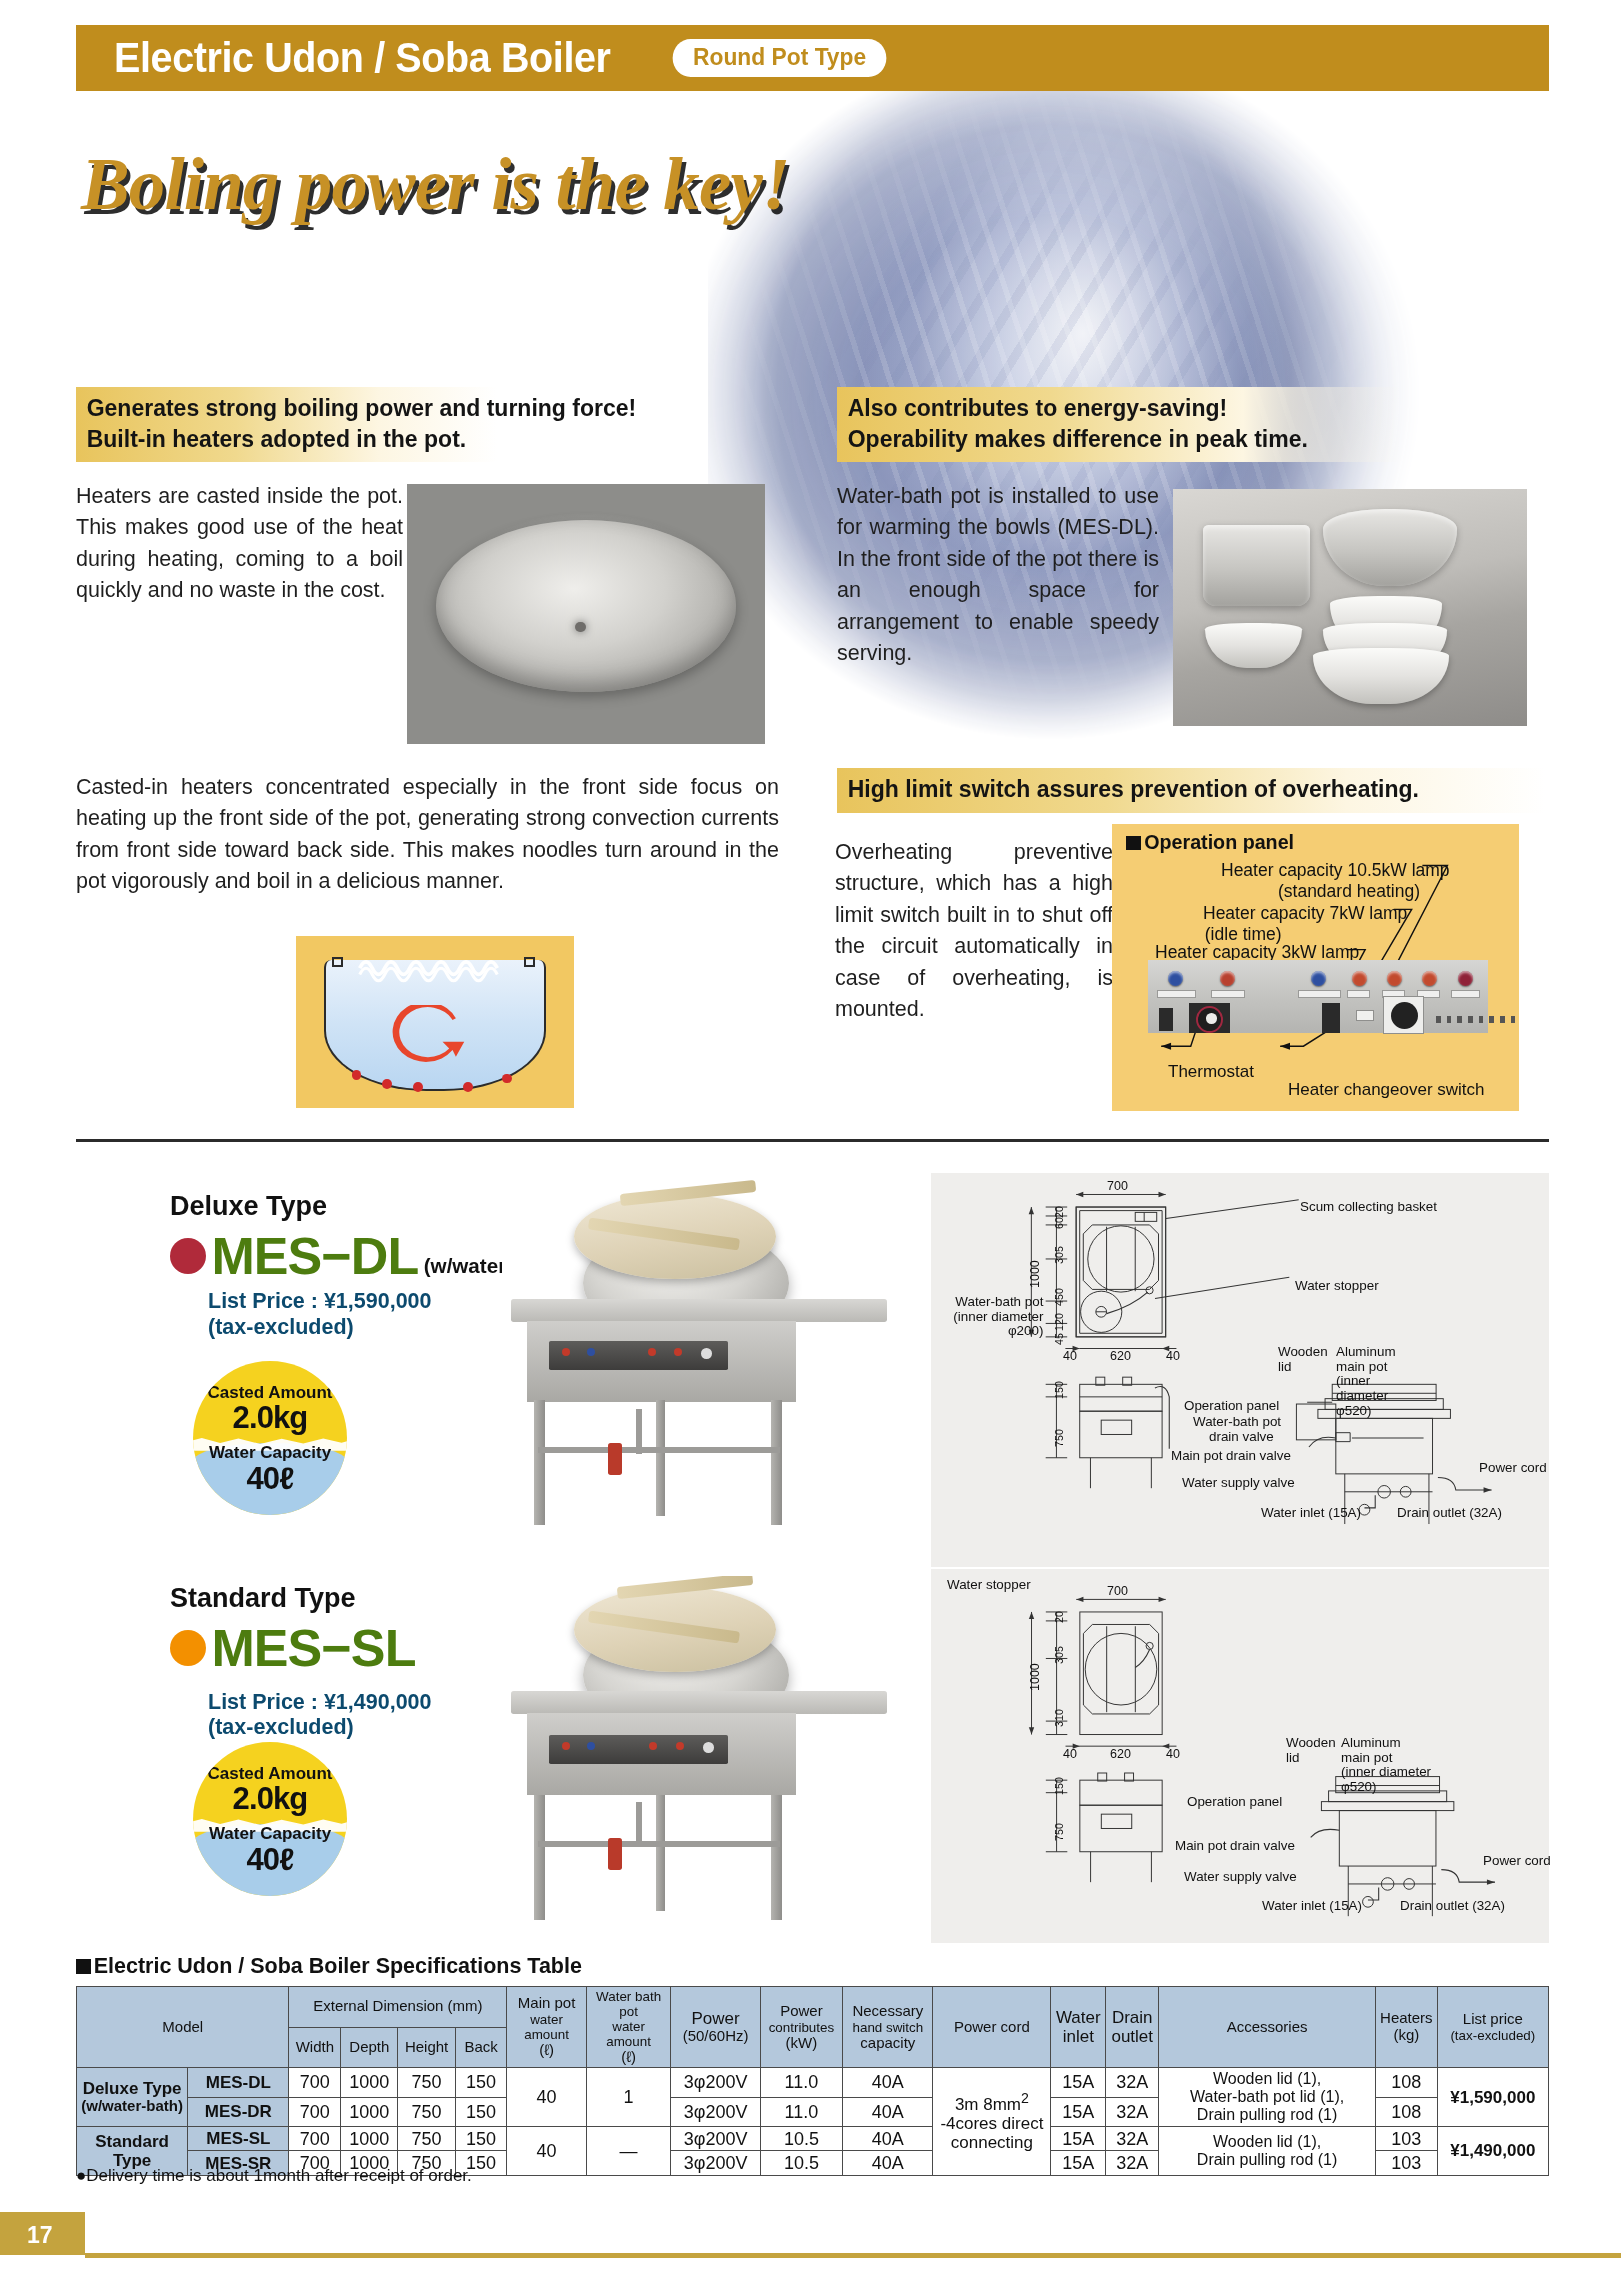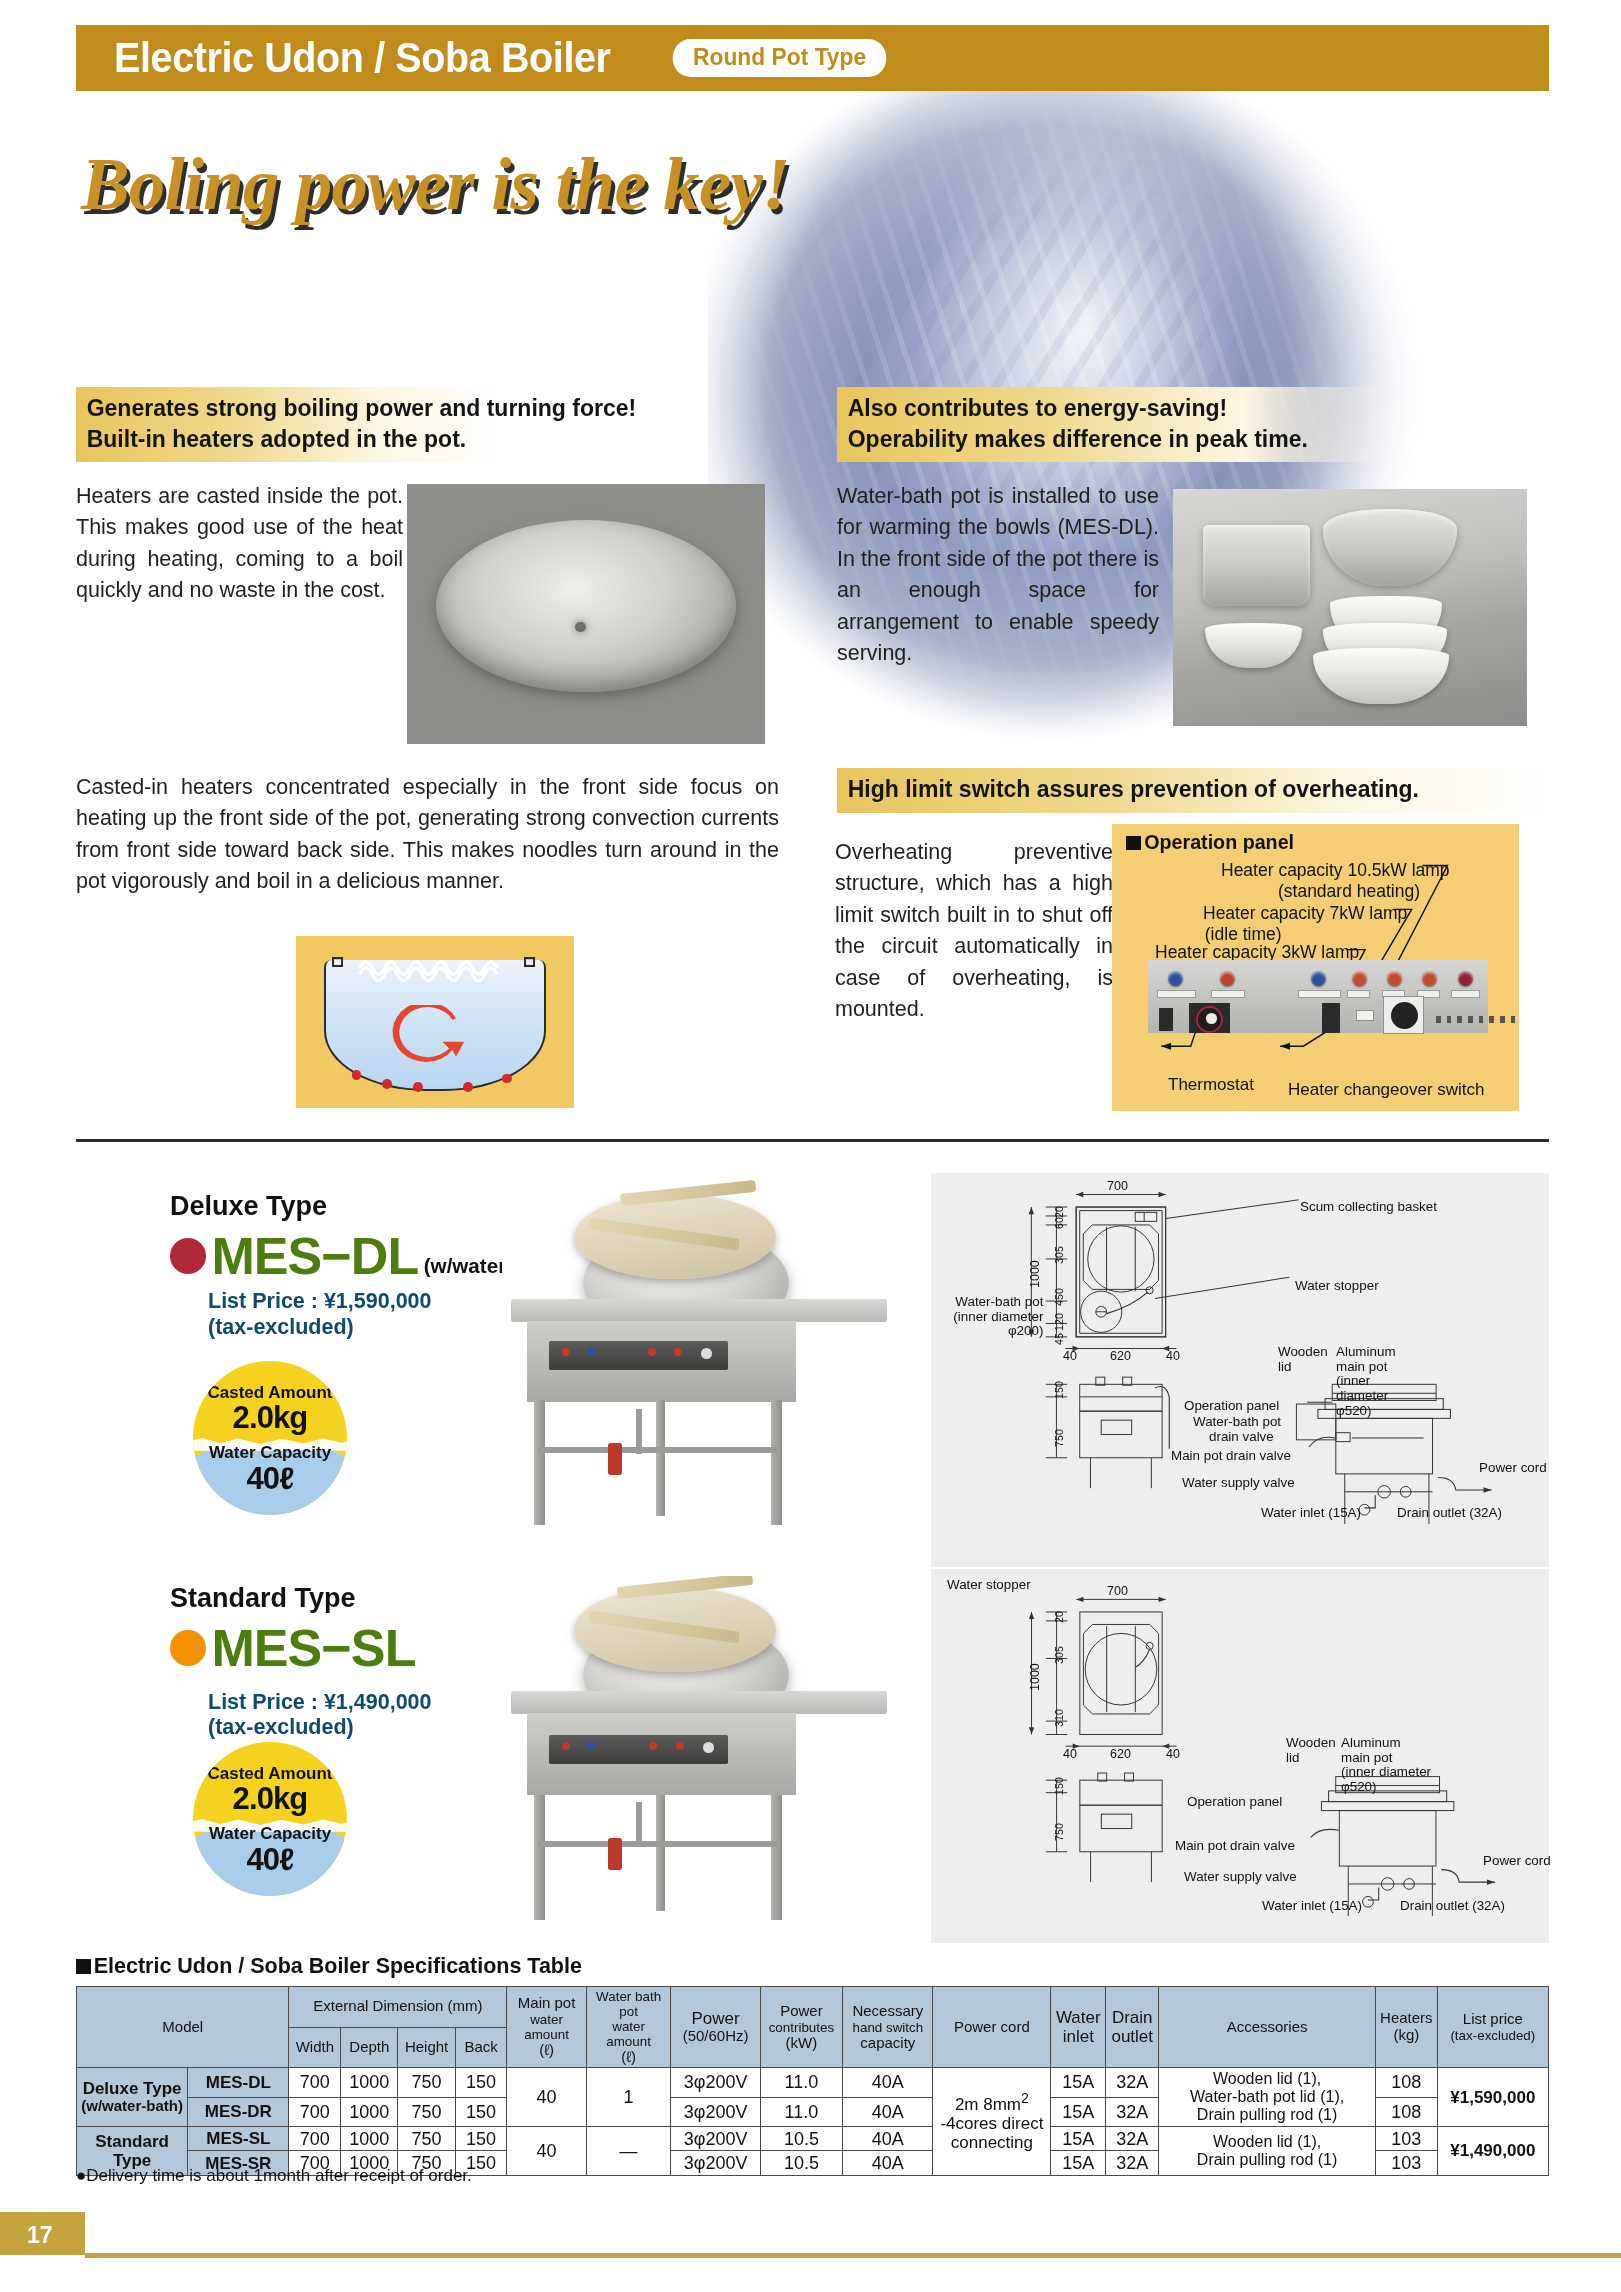--- a/index.html
+++ b/index.html
@@ -320,21 +320,21 @@
         </div>
       </div>
       <div style="position:absolute;left:174px;top:43px;width:18px;height:30px;background:#2a2a2a;"></div>
       <div style="position:absolute;left:208px;top:50px;width:18px;height:10.7px;background:#f0f0ee;border:0.9px solid #8f8f8d;"></div>
       <div style="position:absolute;left:235px;top:36px;width:41px;height:38px;background:#eeeeec;border:0.9px solid #8f8f8d;">
         <div style="position:absolute;left:7.2px;top:5.4px;width:27px;height:27px;border-radius:50%;background:#222;"></div>
       </div>
       <div style="position:absolute;left:288px;top:56px;width:81px;height:7.2px;background:repeating-linear-gradient(90deg,#555 0 4.5px,transparent 4.5px 10.7px);"></div>
     </div>
 
-    <div class="op-lbl" style="left:56px;top:251px;font-size:17px;">Thermostat</div>
+    <div class="op-lbl" style="left:56px;top:238px;font-size:17px;">Thermostat</div>
     <div class="op-lbl" style="left:176px;top:256px;font-size:17px;">Heater changeover switch</div>
   </div>
 
   <div class="hr-thick" style="left:76px;top:1139px;width:1473px;height:2.7px;"></div>
 
   <div style="position:absolute;left:170px;top:1191px;">
     <div class="type-lbl">Deluxe Type</div>
     <div class="model-row" style="margin-top:3.6px;">
       <span class="dot" style="background:#b02a3a;"></span>
       <span class="model-name">MES−DL</span>
@@ -727,21 +727,21 @@
         <td class="num">700</td>
         <td class="num">1000</td>
         <td class="num">750</td>
         <td class="num">150</td>
         <td class="num" rowspan="2">40</td>
         <td class="num" rowspan="2">1</td>
         <td class="num">3φ200V</td>
         <td class="num">11.0</td>
         <td class="num">40A</td>
         <td rowspan="4" style="font-size:17px;">
-          <div><span>2m 8mm</span><sup>2</sup></div>
+          <div><span>3m 8mm</span><sup>2</sup></div>
           <div>-4cores direct</div>
           <div>connecting</div>
         </td>
         <td class="num">15A</td>
         <td class="num">32A</td>
         <td rowspan="2" style="font-size:16px;">
           <div>Wooden lid (1),</div>
           <div>Water-bath pot lid (1),</div>
           <div>Drain pulling rod (1)</div>
         </td>

